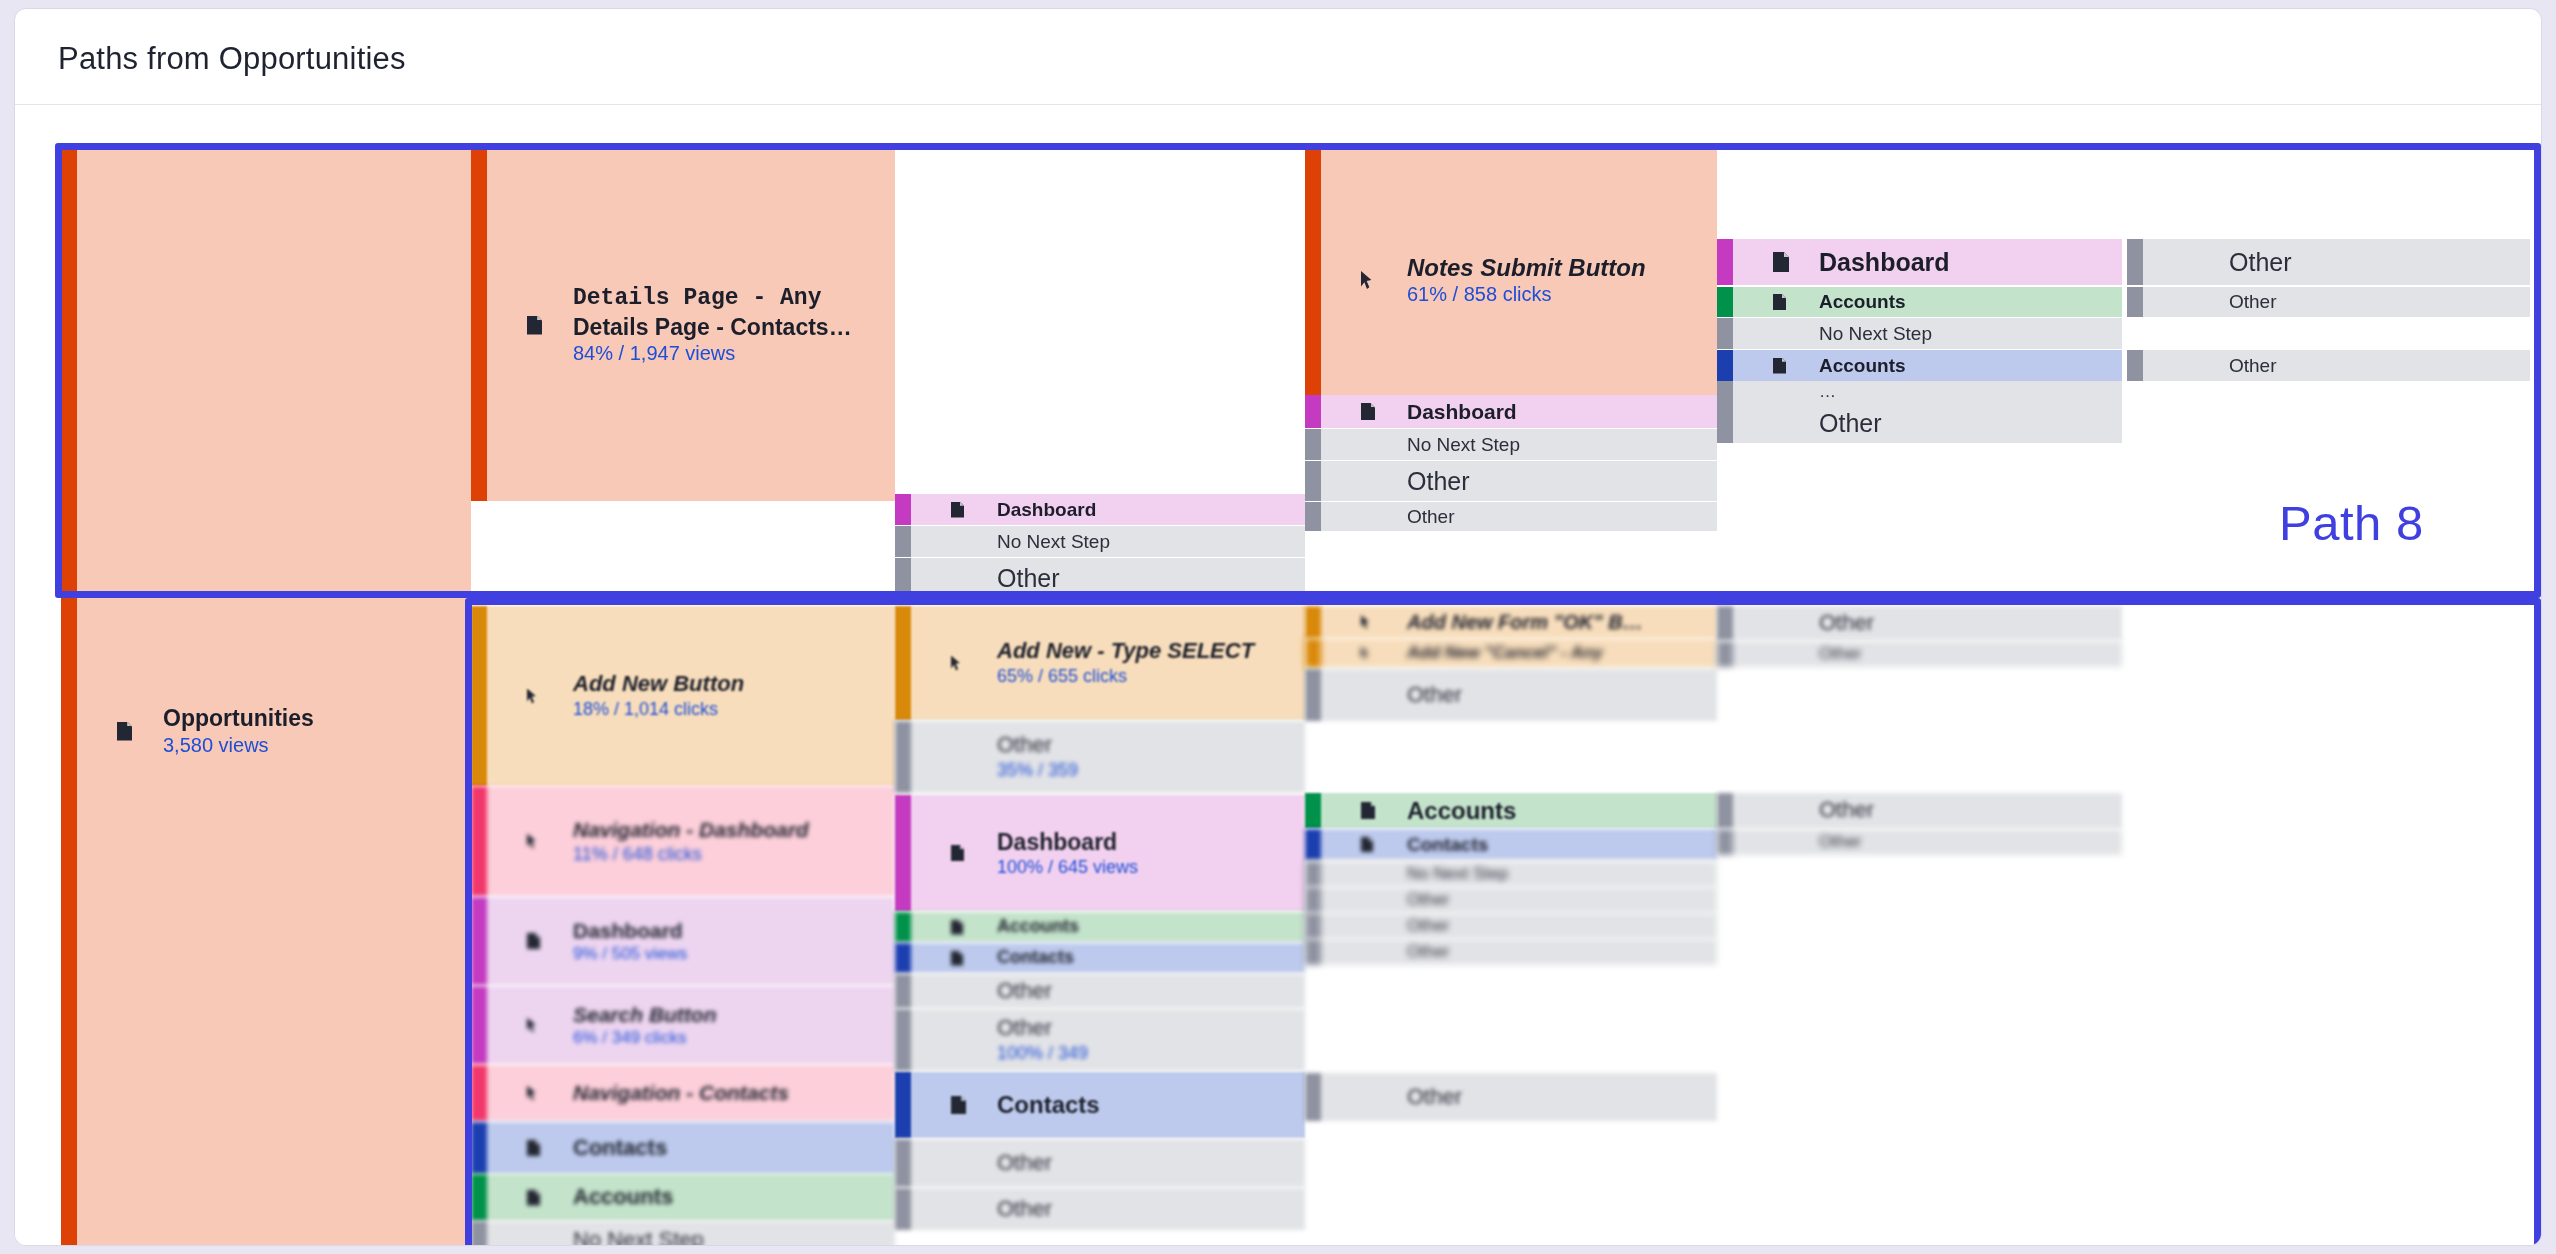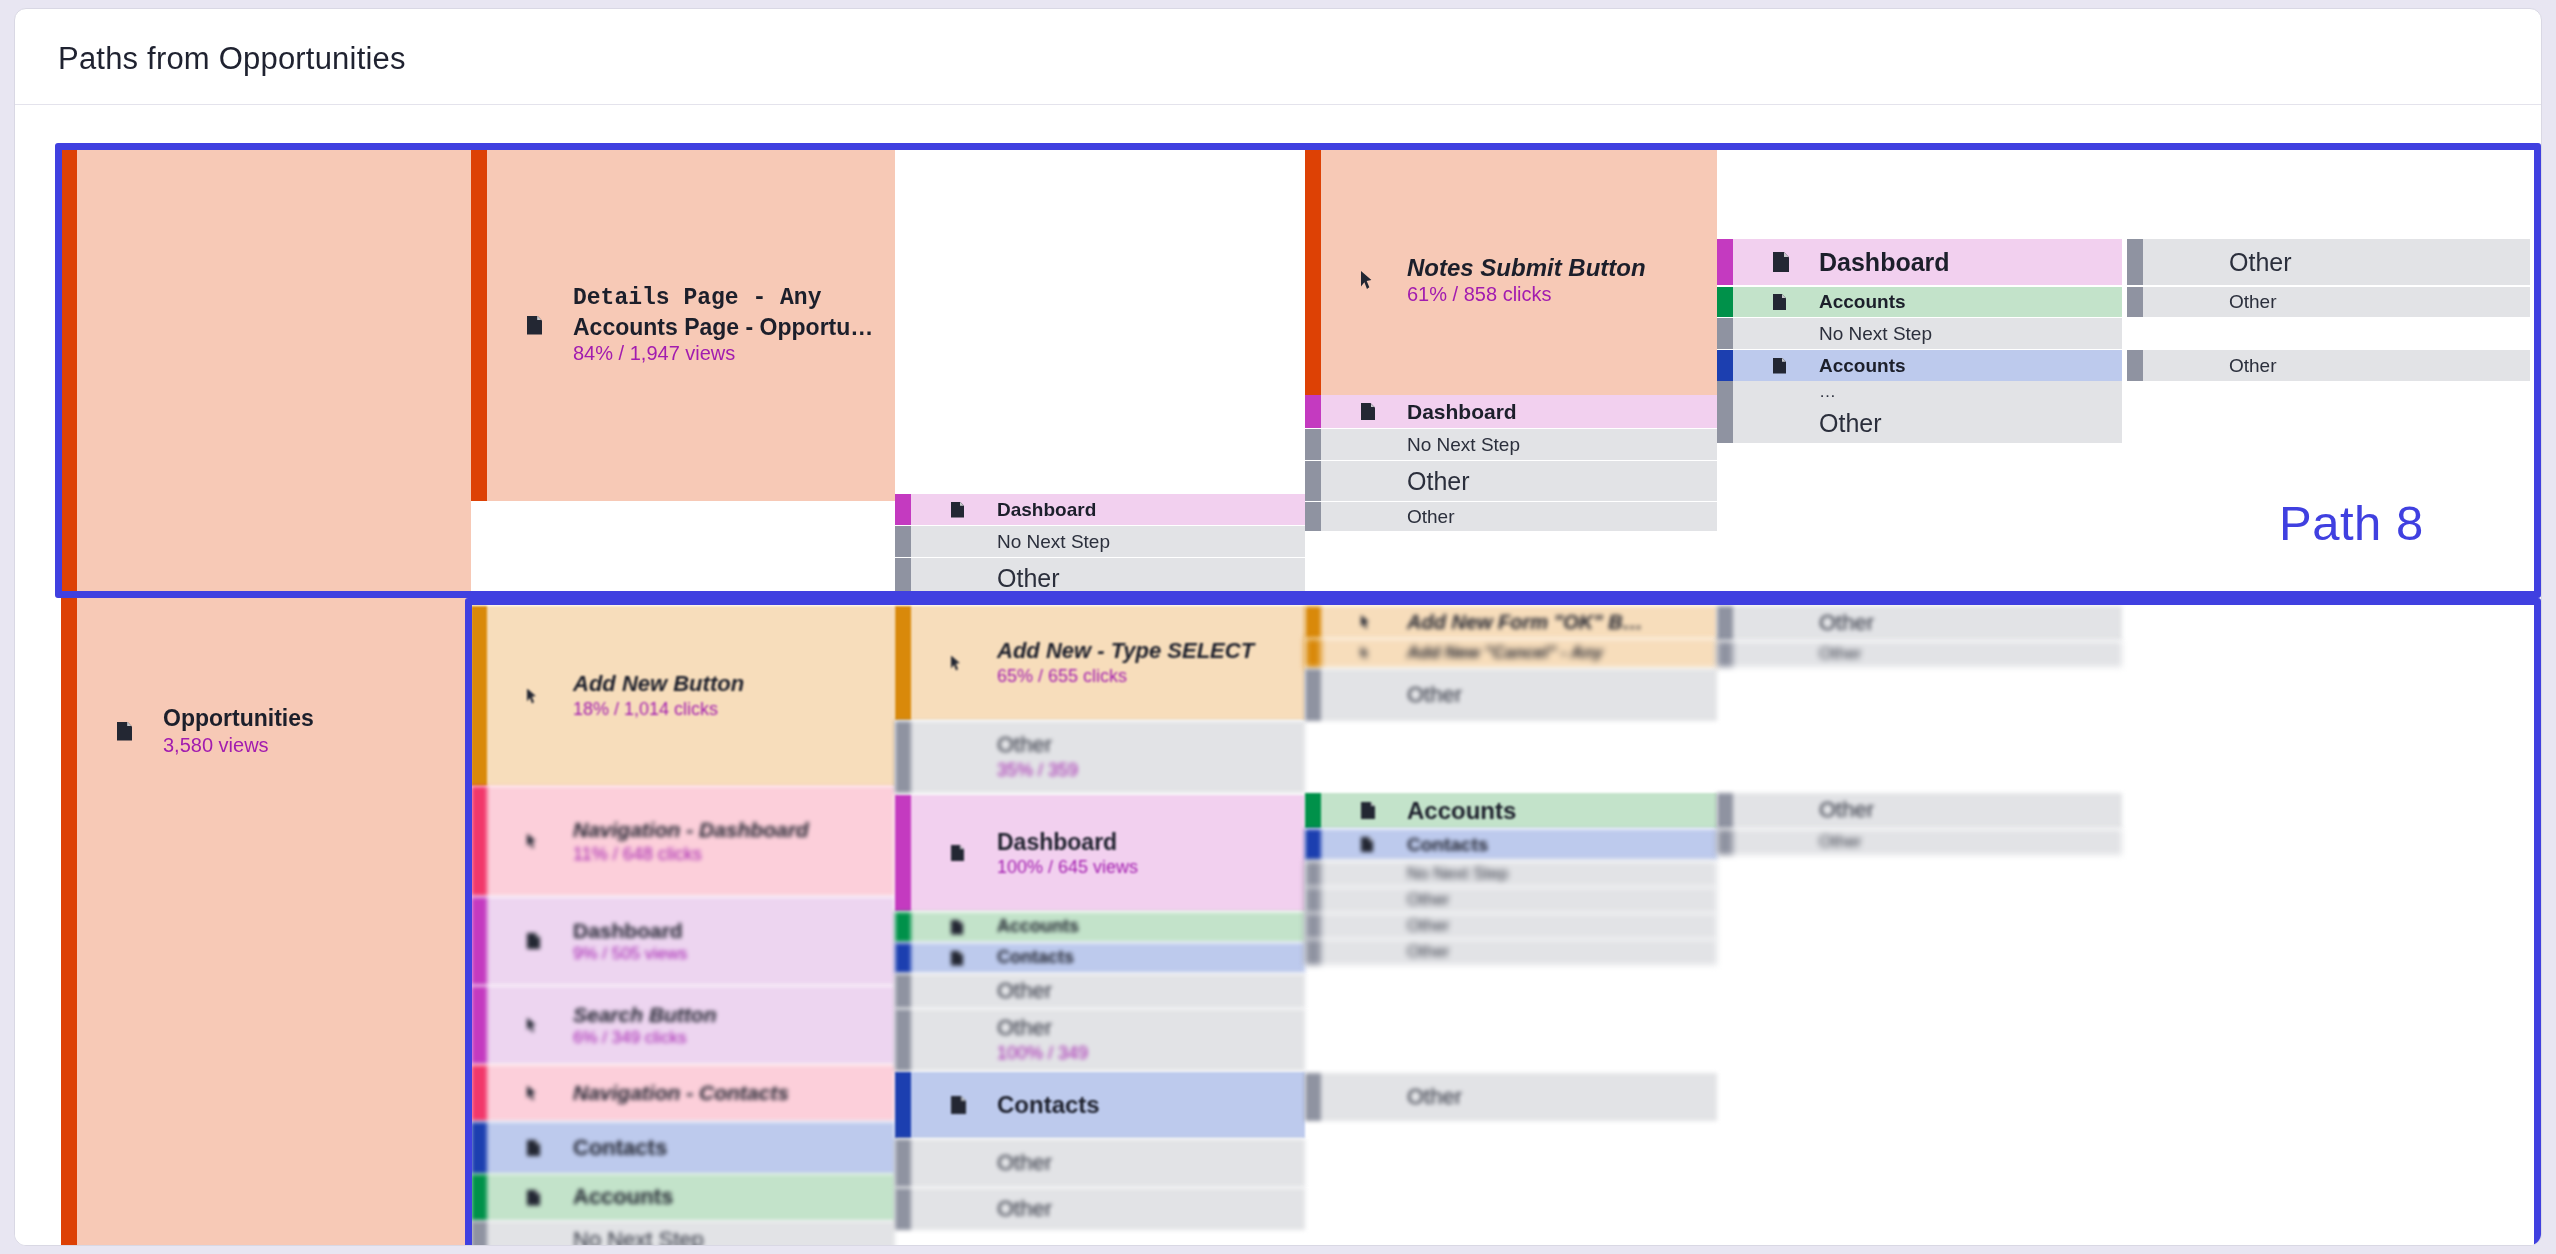--- a/index.html
+++ b/index.html
@@ -38,21 +38,21 @@
     display:flex; align-items:center;
   }
   .nbar { position:absolute; left:0; top:0; bottom:0; width:16px; }
   .nbody { position:absolute; left:16px; right:0; top:0; bottom:0;
            display:flex; align-items:center; }
   .gicon { flex:0 0 auto; margin-left:40px; width:22px; }
   .ntext { margin-left:24px; min-width:0; }
   .nlab  { font-weight:bold; color:#1c1f2b; white-space:nowrap;
            overflow:hidden; text-overflow:ellipsis; line-height:1.22; }
   .nlab.it { font-style:italic; }
-  .nsub  { color:#a21caf; white-space:nowrap; line-height:1.25; }
+  .nsub  { color:#1d4ed8; white-space:nowrap; line-height:1.25; }
   .plain .nlab { font-weight:normal; color:#2b2f3c; }
 
   
   .doc { display:block; width:15px; height:19px; position:relative;
          background:#232733; clip-path:polygon(0 0,68% 0,100% 26%,100% 100%,0 100%); }
   .doc:after { content:""; position:absolute; right:0; top:0;
          width:32%; height:26%; background:#ffffff; opacity:.75;
          clip-path:polygon(0 0,100% 100%,0 100%); }
   
   .cur { display:block; width:13px; height:18px; background:#232733;
@@ -94,21 +94,21 @@
     </div>
 
     <div class="node" style="left:456px; top:44px; width:424px; height:352px;">
       <div class="nbar" style="background:#dd4105;"></div>
       <div class="nbody" style="background:#f7c9b6;">
         <span class="gicon">
             <i class="doc"></i>
           </span>
         <span class="ntext">
           <span class="nlab" style="font-size:23px;font-family:Liberation Mono, monospace;">Details Page - Any</span><br>
-          <span class="nlab" style="font-size:23px;">Accounts Page - Opportu…</span><br>
+          <span class="nlab" style="font-size:23px;">Details Page - Contacts…</span><br>
           <span class="nsub" style="font-size:20px;">84% / 1,947 views</span>
         </span>
       </div>
     </div>
 
     <div class="node" style="left:880px; top:389px; width:410px; height:31px;">
       <div class="nbar" style="background:#c43ac0;"></div>
       <div class="nbody" style="background:#f2d0ef;">
         <span class="gicon">
             <i class="doc" style="width:13px;height:16px;"></i>

